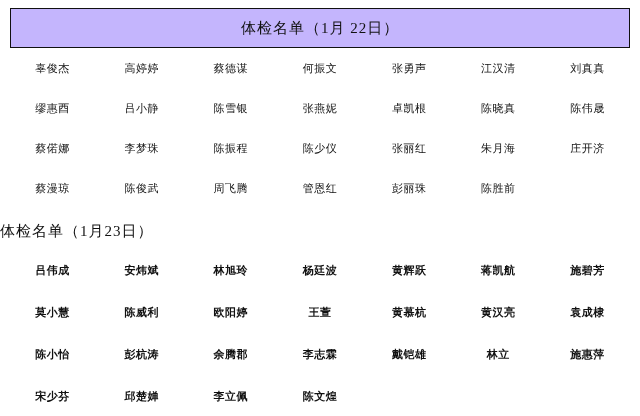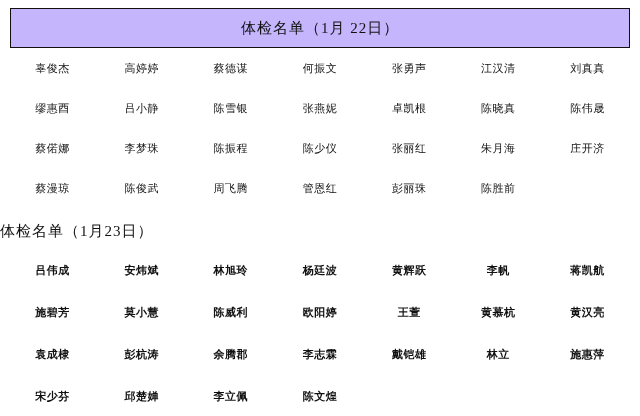--- a/index.html
+++ b/index.html
@@ -112,32 +112,32 @@
 
   <div class="title-plain">体检名单（1月23日）</div>
   <div class="spacer-8"></div>
 
   <div class="grid sect-2">
     <div class="cell">吕伟成</div>
     <div class="cell">安炜斌</div>
     <div class="cell">林旭玲</div>
     <div class="cell">杨廷波</div>
     <div class="cell">黄辉跃</div>
-    <div class="cell">李帆</div>
     <div class="cell">蒋凯航</div>
 
     <div class="cell">施碧芳</div>
     <div class="cell">莫小慧</div>
     <div class="cell">陈威利</div>
     <div class="cell">欧阳婷</div>
     <div class="cell">王萱</div>
     <div class="cell">黄慕杭</div>
     <div class="cell">黄汉亮</div>
 
     <div class="cell">袁成棣</div>
+    <div class="cell">陈小怡</div>
     <div class="cell">彭杭涛</div>
     <div class="cell">余腾郡</div>
     <div class="cell">李志霖</div>
     <div class="cell">戴铠雄</div>
     <div class="cell">林立</div>
 
     <div class="cell">施惠萍</div>
     <div class="cell">宋少芬</div>
     <div class="cell">邱楚婵</div>
     <div class="cell">李立佩</div>

